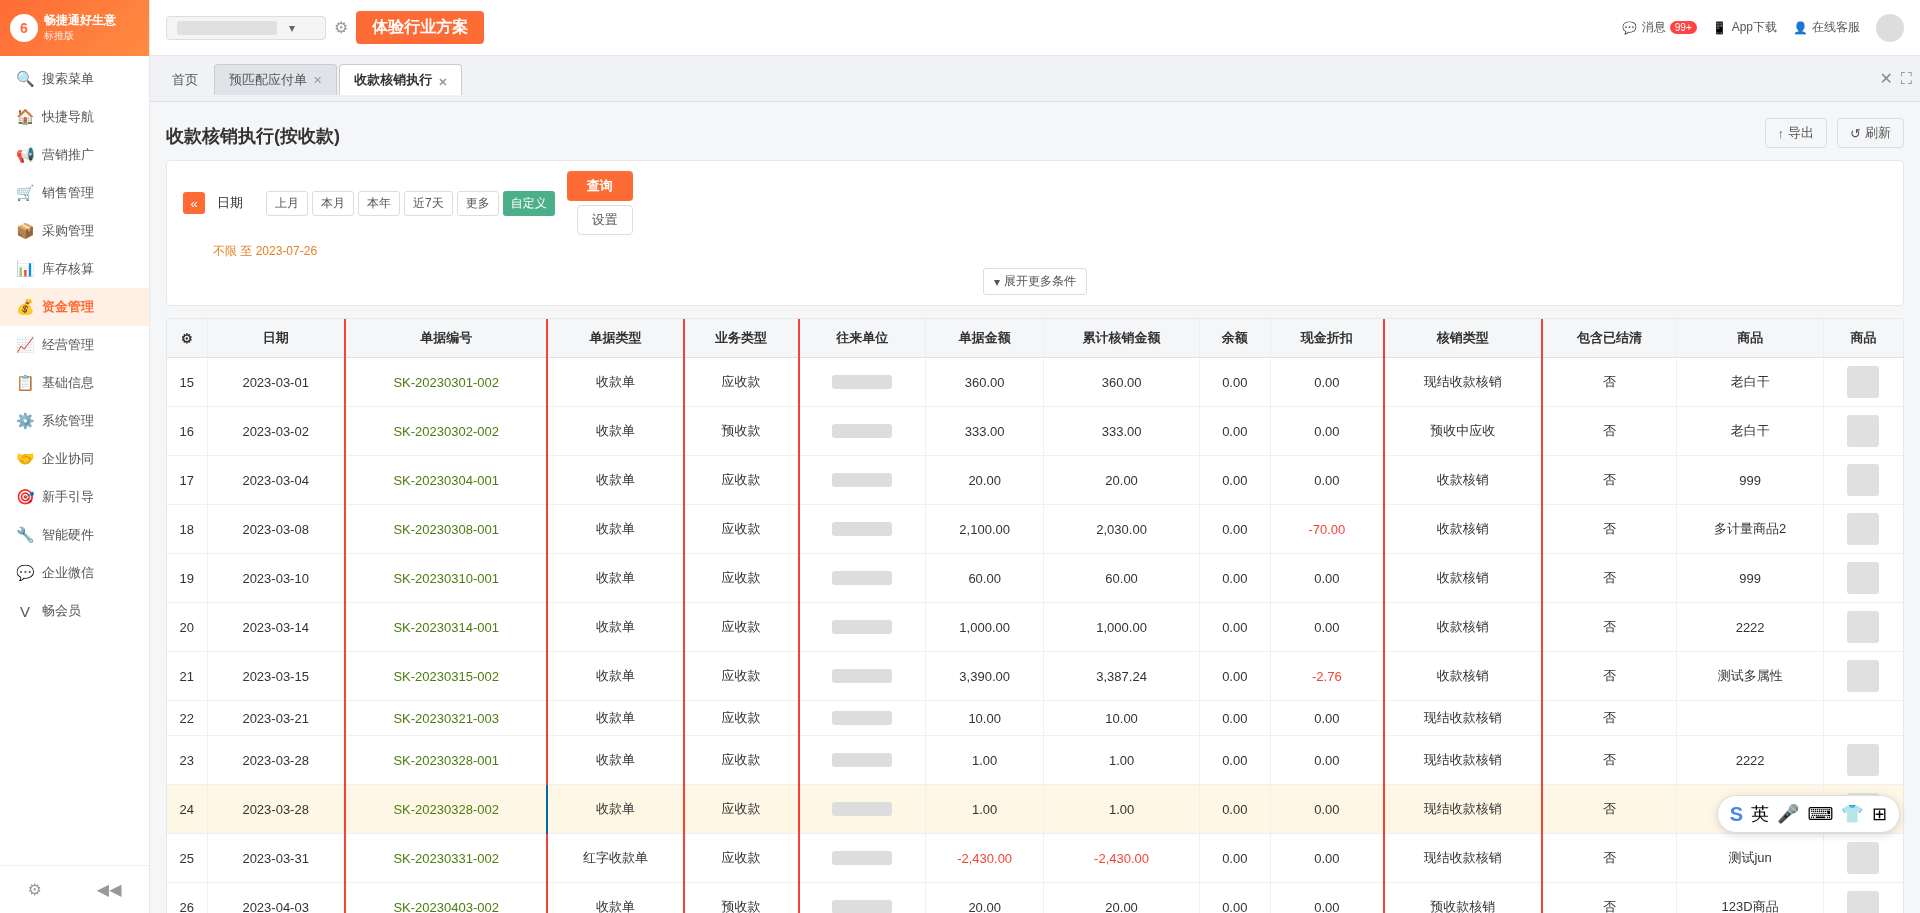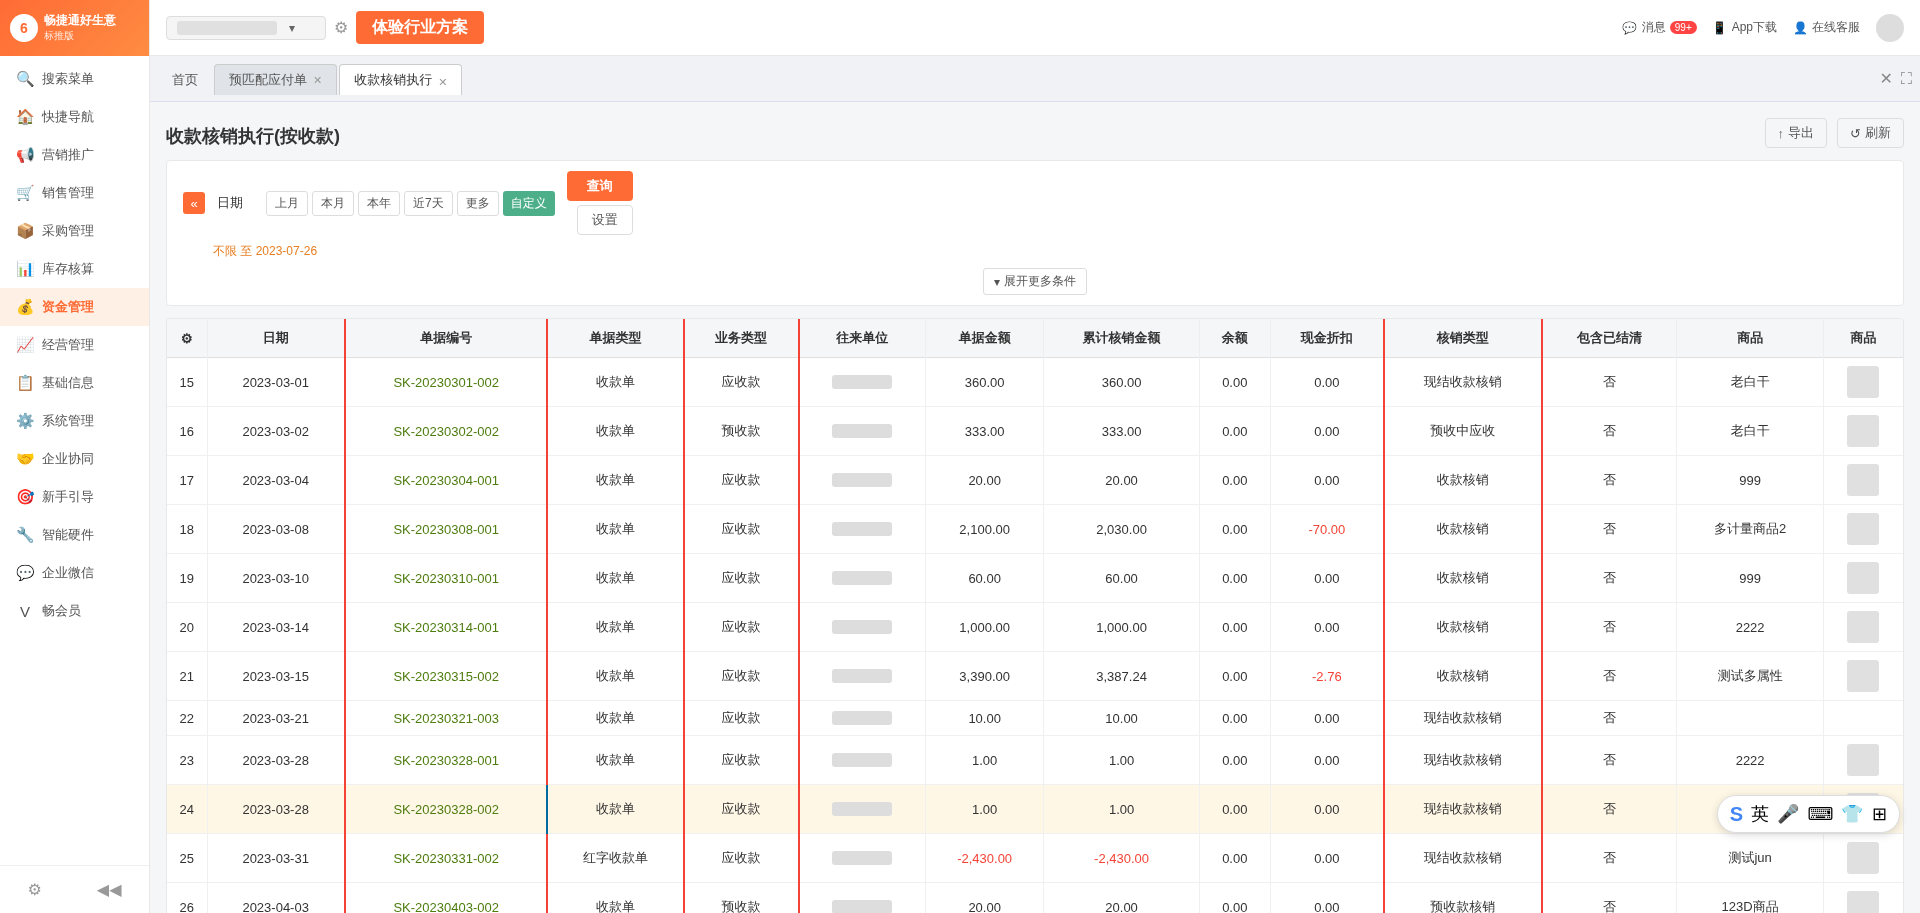--- a/index.html
+++ b/index.html
@@ -131,21 +131,21 @@
       color: #555;
       background: #e0e4e9;
       border: 1px solid #ccc;
       border-bottom: none;
       position: relative;
       top: 1px;
     }
     .tab.active {
       background: #fff;
       color: #333;
-      font-weight: 400;
+      font-weight: 700;
       align-items: flex-end;
     }
     .tab-home {
       background: transparent;
       border: none;
       color: #555;
     }
     .tab-close { font-size: 11px; color: #999; cursor: pointer; }
     .tab-bar-right { margin-left: auto; display: flex; gap: 8px; }
     .tab-bar-btn { background: none; border: none; cursor: pointer; color: #888; font-size: 16px; }

